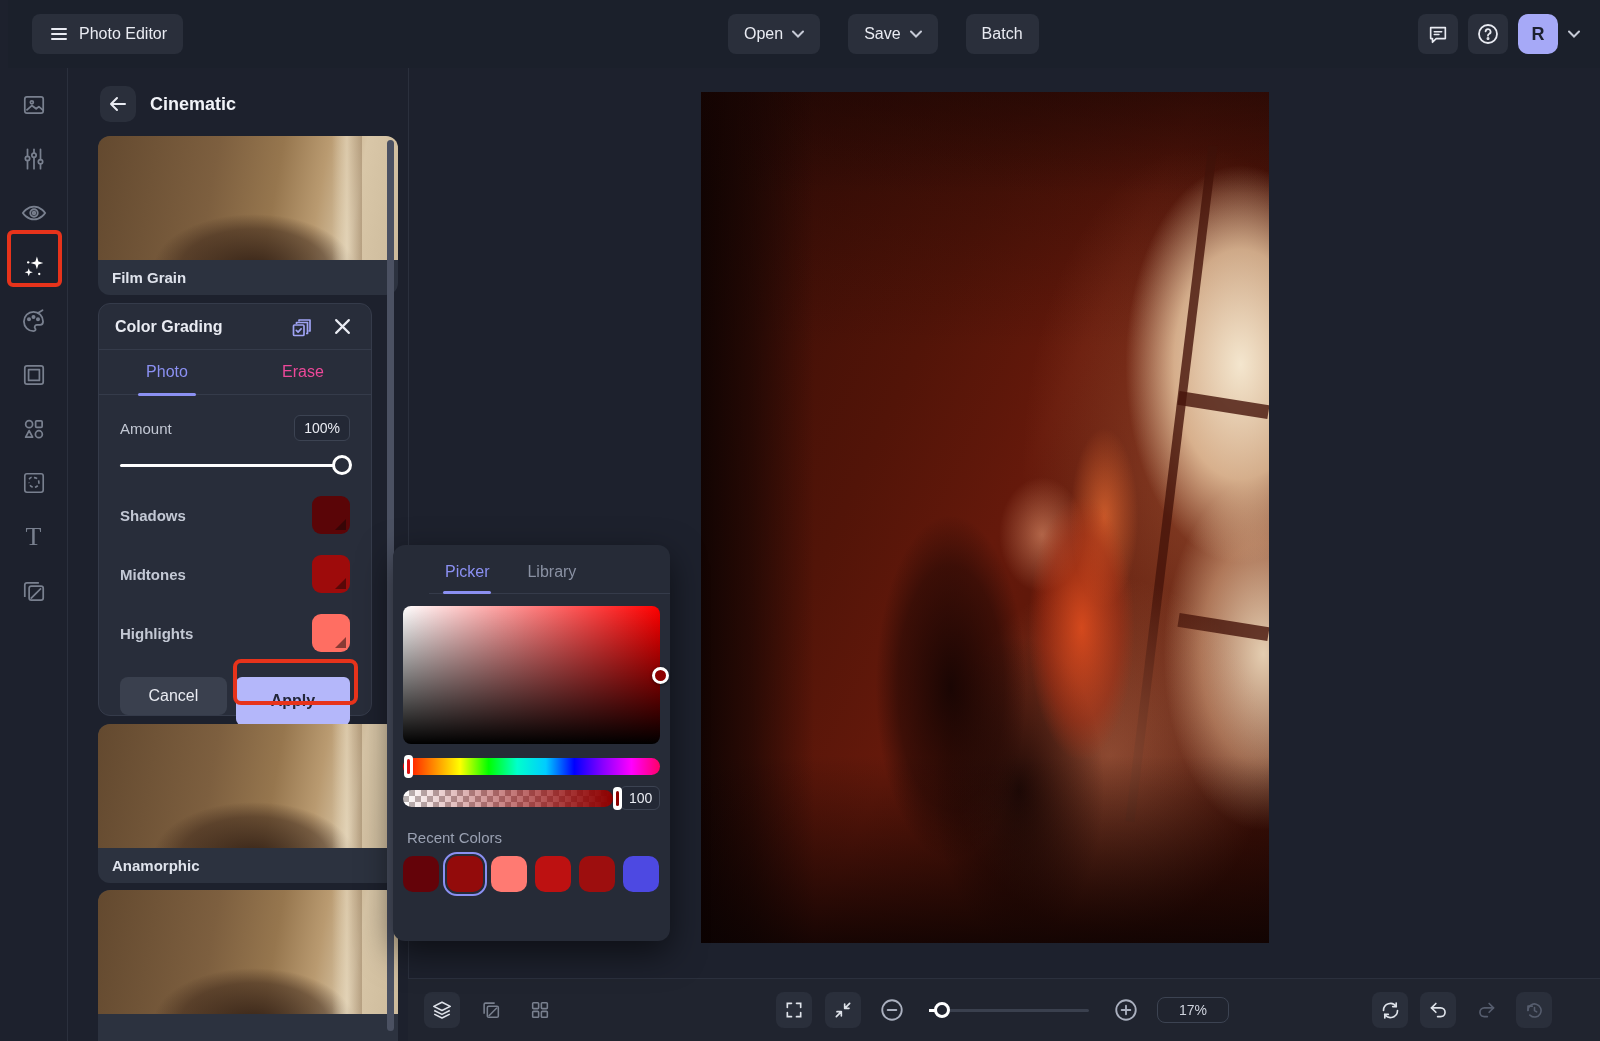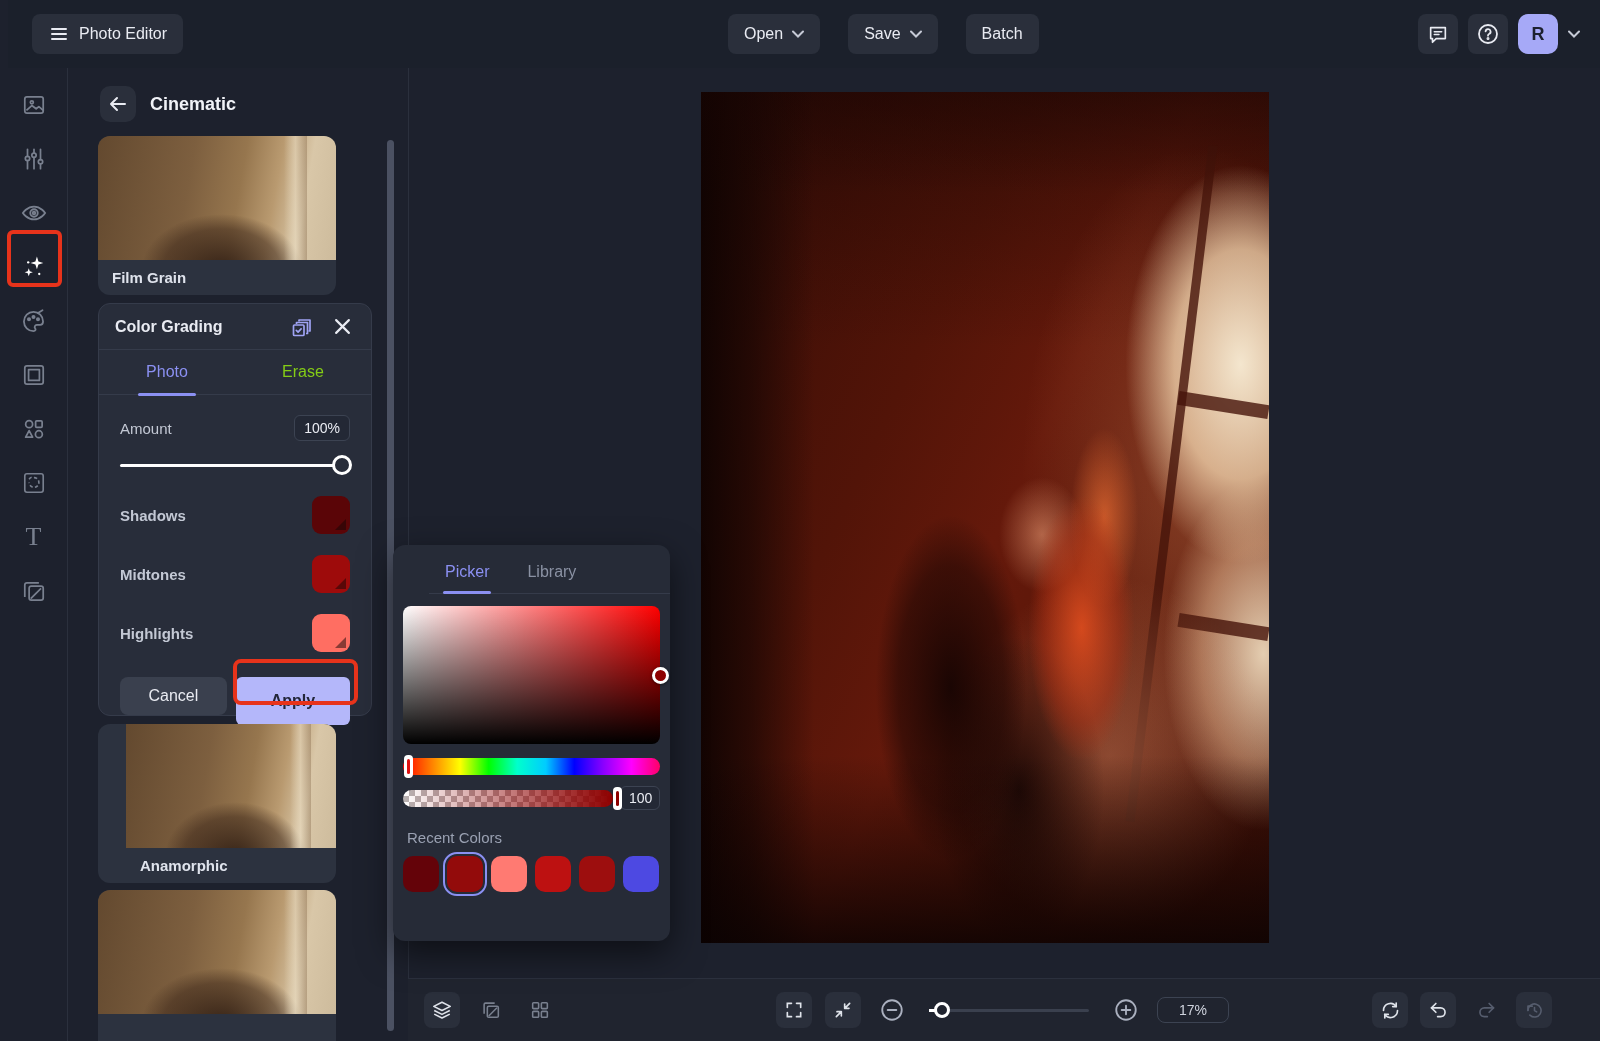--- a/index.html
+++ b/index.html
@@ -43,41 +43,41 @@
 
   
   .panel { position:absolute; left:68px; top:68px; width:340px; bottom:0; background:#1d212d; }
   .panel-head { position:absolute; left:32px; top:18px; display:flex; align-items:center; gap:14px; }
   .back-btn {
     width:36px; height:36px; border:none; border-radius:10px; background:#2a2f3b;
     color:#e9ebf2; display:flex; align-items:center; justify-content:center; cursor:pointer;
   }
   .panel-title { font-size:18px; font-weight:bold; color:#f0f2f7; }
 
-  .card { position:absolute; left:30px; width:238px; background:#2c323f; border-radius:12px; overflow:hidden; cursor:pointer; }
+  .card { position:absolute; left:30px; width:300px; background:#2c323f; border-radius:12px; overflow:hidden; cursor:pointer; }
   .card-label { height:35px; display:flex; align-items:center; padding:0 14px; font-size:15px; font-weight:bold; color:#dfe3ec; }
   .thumb { width:100%; height:124px; position:relative;
     background:
       radial-gradient(ellipse 45% 60% at 52% 108%, rgba(46,28,18,.92) 0%, rgba(62,40,26,.55) 55%, transparent 75%),
       linear-gradient(100deg, #63492f 0%, #7d5f3f 38%, #96764e 58%, #b99a70 72%, #d9c7a8 84%, #cdbb9c 100%);
   }
   .thumb::after { content:""; position:absolute; right:12%; top:0; bottom:0; width:10%;
     background:linear-gradient(to right, transparent, rgba(235,222,196,.55), rgba(120,90,60,.35)); }
 
   .scrollbar { position:absolute; left:319px; top:72px; width:7px; height:891px; border-radius:4px; background:#4b5162; }
 
   
   .cg { position:absolute; left:30px; top:235px; width:274px; height:413px;
         background:#282d3a; border:1px solid #353b4a; border-radius:12px; }
   .cg-head { height:46px; display:flex; align-items:center; padding:0 16px; border-bottom:1px solid #353b4a; }
   .cg-title { font-size:16px; font-weight:bold; flex:1; }
   .cg-head-btn { background:none; border:none; padding:4px; cursor:pointer; color:#9fa3f4; }
   .cg-head-btn.close { color:#e9ebf2; margin-left:12px; }
   .cg-tabs { height:45px; display:flex; border-bottom:1px solid #353b4a; }
-  .cg-tab { flex:1; border:none; background:none; font-size:16px; font-family:inherit; color:#84cc16; position:relative; cursor:pointer; }
+  .cg-tab { flex:1; border:none; background:none; font-size:16px; font-family:inherit; color:#ec4899; position:relative; cursor:pointer; }
   .cg-tab.active { color:#8b90f2; }
   .cg-tab.active::after { content:""; position:absolute; left:50%; bottom:-2px; transform:translateX(-50%);
     width:58px; height:3px; border-radius:2px; background:#8b90f2; }
   .cg-body { padding:20px 21px 15px; }
   .amount-row { display:flex; align-items:center; justify-content:space-between; }
   .row-label { font-size:15px; color:#c3c8d4; }
   .value-box { border:1px solid #3c4352; border-radius:6px; padding:4px 9px; font-size:14px; color:#e9ebf2; background:#232835; }
   .amt-slider { position:relative; height:20px; margin:14px 0 6px; cursor:pointer; }
   .amt-track { position:absolute; left:0; right:0; top:9px; height:3px; border-radius:2px; background:#ffffff; }
   .amt-handle { position:absolute; right:-2px; top:0; width:20px; height:20px; border-radius:50%;
@@ -396,21 +396,21 @@
           <button class="swatch-btn" style="background: rgb(255, 110, 98);"></button>
         </div>
 
         <div class="cg-actions">
           <button class="btn-cancel">Cancel</button>
           <button class="btn-apply">Apply</button>
         </div>
       </div>
     </section>
 
-    <div class="card" style="top:656px;padding-left:28px;">
+    <div class="card" style="top:656px;">
       <div class="thumb"></div>
       <div class="card-label">Anamorphic</div>
     </div>
 
     <div class="card" style="top:822px; height:219px;">
       <div class="thumb"></div>
       <div class="card-label"></div>
     </div>
 
     <div class="scrollbar"></div>

